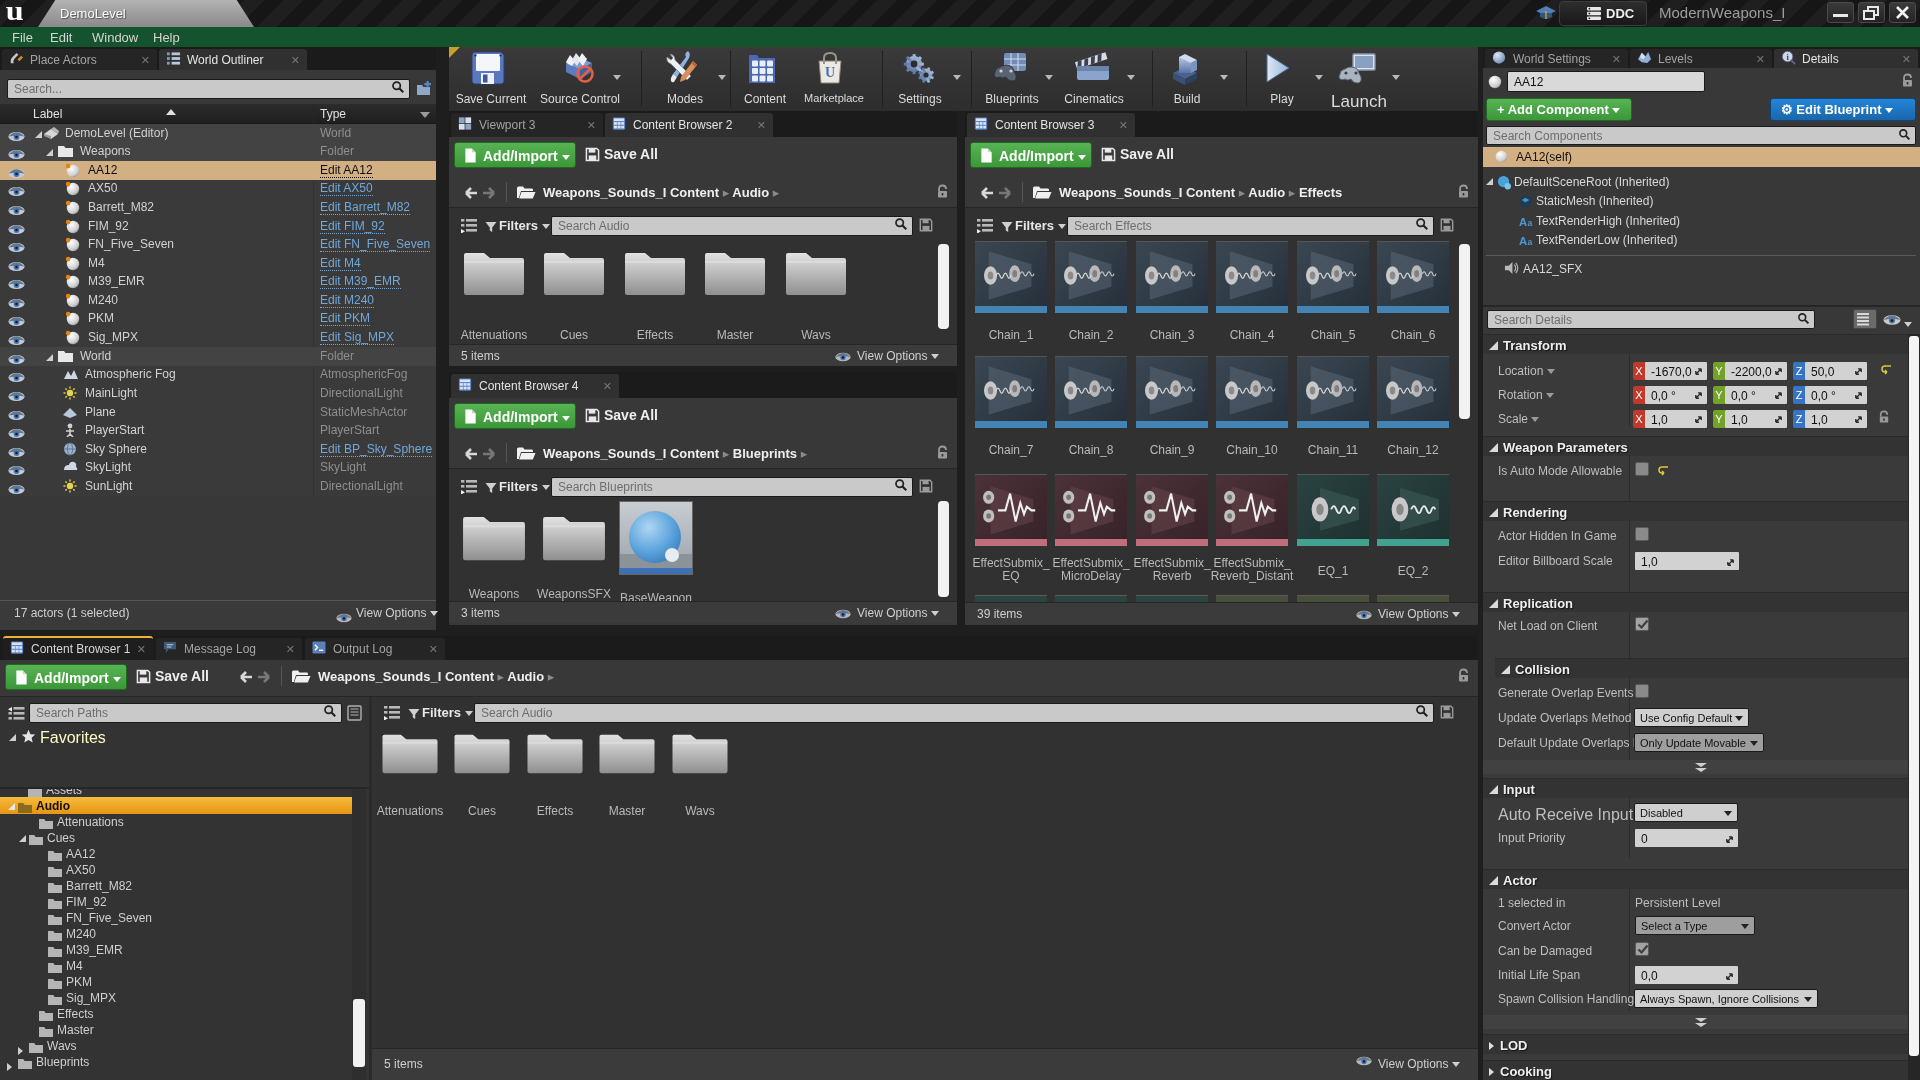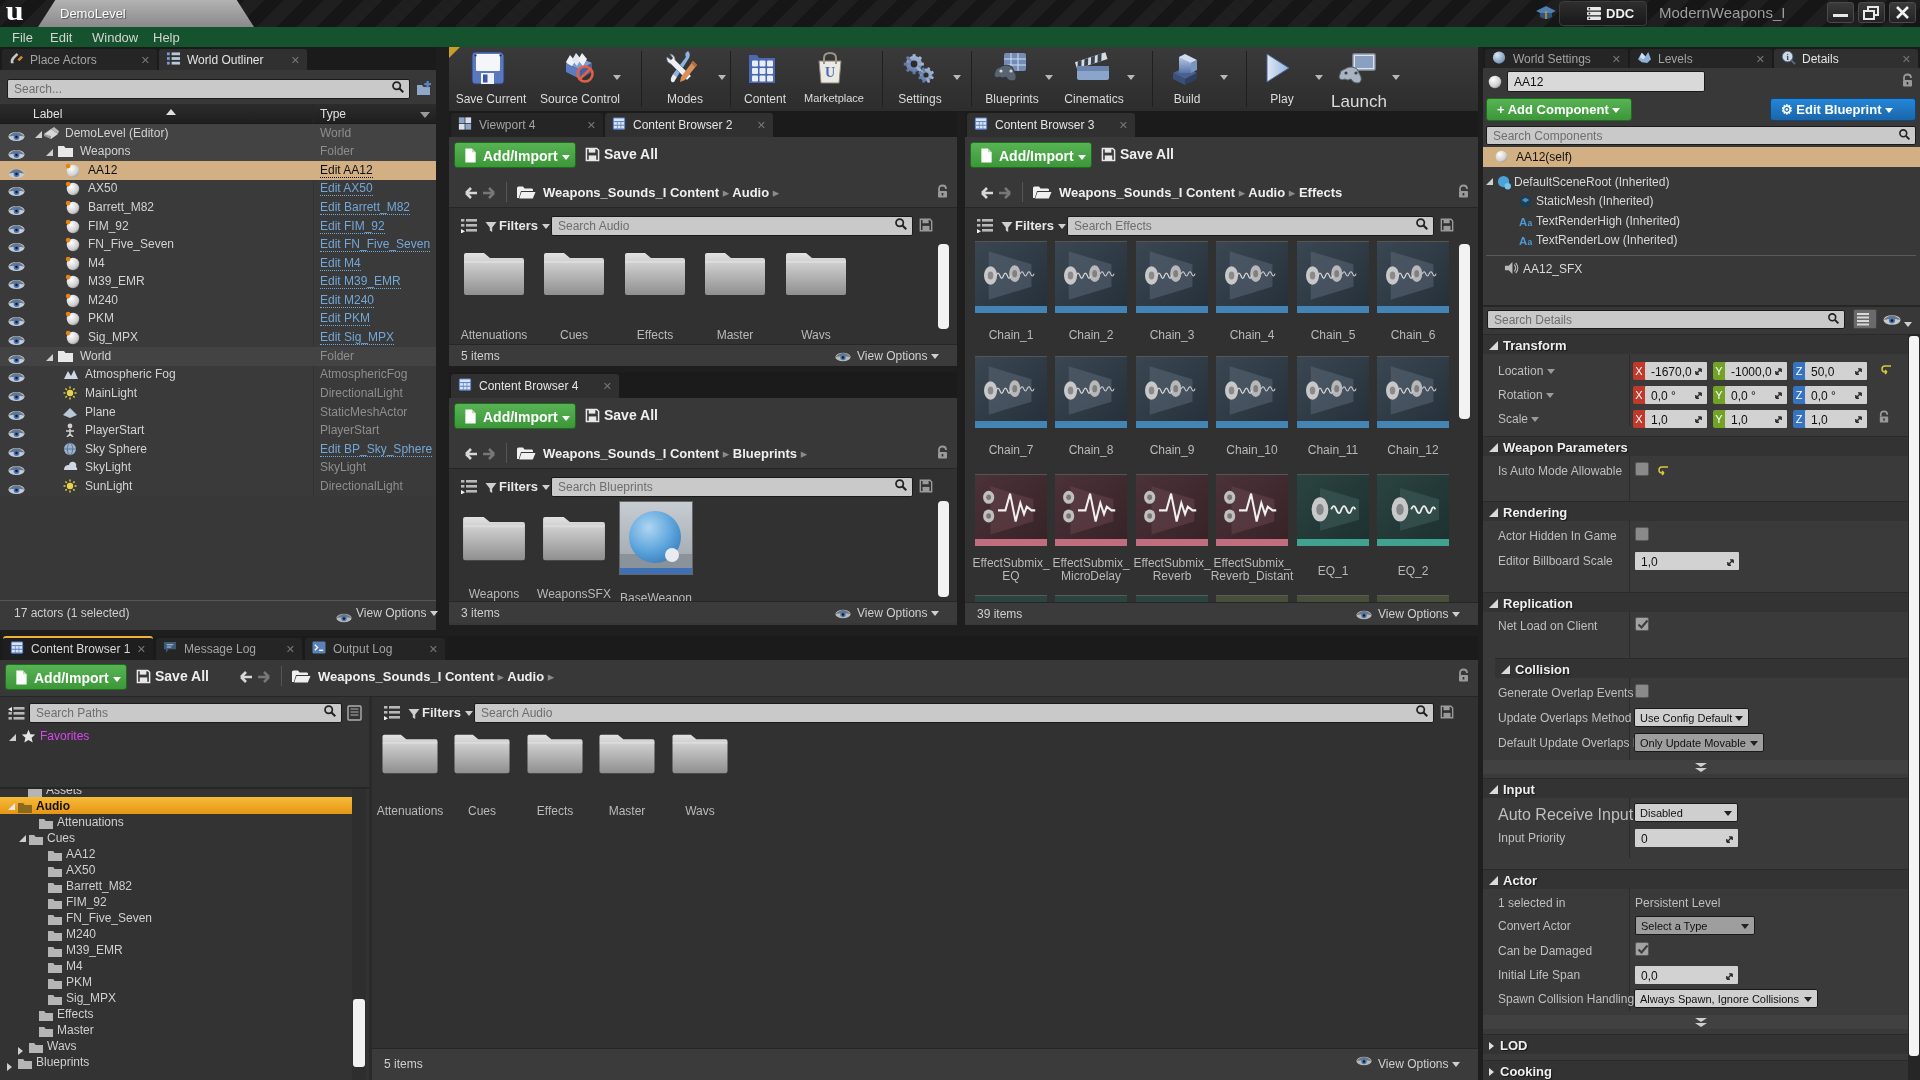--- a/index.html
+++ b/index.html
@@ -657,21 +657,21 @@
     <div class="abs" style="left:797px;top:4px;width:1px;height:56px;background:#1f1f1f;"></div>
   </div>
 <div class="tabbar abs" style="left:449px;top:111px;width:508px;height:26px;">
     <div class="tab" style="left:2px;width:152px;">
       <span class="ic"><svg width="14" height="14" viewBox="0 0 16 16">
           <rect x="1" y="1" width="6.6" height="6.6" fill="#8ca4c8"></rect>
           <rect x="8.4" y="1" width="6.6" height="6.6" fill="#d8e0ec"></rect>
           <rect x="1" y="8.4" width="6.6" height="6.6" fill="#d8e0ec"></rect>
           <rect x="8.4" y="8.4" width="6.6" height="6.6" fill="#8ca4c8"></rect>
         </svg></span>
-      <span class="lb">Viewport 4</span>
+      <span class="lb">Viewport 3</span>
       <span class="x">✕</span>
     </div>
     <div class="tab act" style="left:156px;width:168px;">
       <span class="ic"><svg width="14" height="14" viewBox="0 0 16 16">
           <rect x="1" y="1" width="14" height="14" rx="1.5" fill="#5b82c8"></rect>
           <rect x="2.2" y="2.2" width="11.6" height="3" fill="#d8e4f4"></rect>
           <rect x="2.2" y="6.4" width="3.4" height="3" fill="#d8e4f4"></rect>
           <rect x="6.4" y="6.4" width="3.4" height="3" fill="#d8e4f4"></rect>
           <rect x="10.6" y="6.4" width="3.2" height="3" fill="#d8e4f4"></rect>
           <rect x="2.2" y="10.6" width="3.4" height="3" fill="#d8e4f4"></rect>
@@ -1274,21 +1274,21 @@
       <svg class="abs" style="left:347px;top:8px;" width="15" height="16" viewBox="0 0 15 16">
         <rect x="1" y="1" width="13" height="14" rx="1" fill="none" stroke="#b0b0b0" stroke-width="1.4"></rect>
         <path d="M3.5 4 L11.5 4 M3.5 7 L11.5 7 M3.5 10 L11.5 10" stroke="#b0b0b0" stroke-width="1.2"></path>
       </svg>
       <svg class="abs" style="left:8px;top:36px;" width="9" height="9" viewBox="0 0 9 9">
         <path d="M8 1 L8 8 L1 8 Z" fill="#cfcfcf"></path>
       </svg>
       <svg class="abs" style="left:21px;top:32px;" width="15" height="15" viewBox="0 0 15 15">
         <path d="M7.5 0.8 L9.4 5.2 L14.2 5.6 L10.6 8.8 L11.7 13.5 L7.5 11 L3.3 13.5 L4.4 8.8 L0.8 5.6 L5.6 5.2 Z" fill="#e4e4e4"></path>
       </svg>
-      <div class="txt" style="left:40px;top:32px;color:#d946ef;font-size:12px;">Favorites</div>
+      <div class="txt" style="left:40px;top:32px;color:#fef9c3;font-size:16px;">Favorites</div>
       <div class="abs" style="left:0;top:90px;width:369px;height:2px;background:#262626;"></div>
       <span class="abs" style="left:27px;top:87px;"><svg width="16" height="13" viewBox="0 0 16 13">
           <path d="M1 2 L6 2 L7.5 4 L15 4 L15 12 L1 12 Z" fill="#b5b5b5"></path>
           <path d="M1 2 L6 2 L7.5 4 L1 4 Z" fill="#b5b5b5" opacity="0.8"></path>
         </svg></span>
       <div class="txt" style="left:46px;top:86px;color:#cfcfcf;font-size:12px;">Assets</div>
       <div class="abs" style="left:0;top:100px;width:353px;height:17px;background:linear-gradient(#f7bb3a,#e79514);"></div>
       <svg class="abs" style="left:7px;top:105px;" width="9" height="9" viewBox="0 0 9 9">
         <path d="M8 1 L8 8 L1 8 Z" fill="#e8e8e8"></path>
       </svg>
@@ -1580,21 +1580,21 @@
         <text x="10" y="11" font-size="9" font-weight="bold" fill="#4a9ad8">a</text>
       </svg></span>
     <div class="txt" style="left:53px;top:165px;color:#d8d8d8;font-size:12px;">TextRenderLow (Inherited)</div>
     <div class="abs" style="left:3px;top:187px;width:430px;height:1px;background:#5a5a5a;"></div>
     <span class="abs" style="left:21px;top:193px;"><svg width="15" height="14" viewBox="0 0 16 15">
         <path d="M1 5 L5 5 L9 1 L9 14 L5 10 L1 10 Z" fill="#b8b8b8"></path>
         <path d="M11 4 Q14 7.5 11 11 M12.5 2 Q17 7.5 12.5 13" stroke="#b8b8b8" stroke-width="1.2" fill="none"></path>
       </svg></span>
     <div class="txt" style="left:40px;top:194px;color:#d8d8d8;font-size:12px;">AA12_SFX</div>
     <div class="abs" style="left:0;top:237px;width:437px;height:2px;background:#262626;"></div>
-    <div class="sb" style="left:4px;top:242px;width:358px;height:19px;">
+    <div class="sb" style="left:4px;top:242px;width:328px;height:19px;">
       <span class="ph">Search Details</span>
       <span class="mag"><svg width="13" height="13" viewBox="0 0 16 16">
           <circle cx="6.5" cy="6.5" r="4.2" fill="none" stroke="#222" stroke-width="2"></circle>
           <line x1="9.7" y1="9.7" x2="14" y2="14" stroke="#222" stroke-width="2.4"></line>
         </svg></span>
     </div>
     <div class="abs" style="left:370px;top:241px;width:24px;height:20px;background:#6a6a6a;border:1px solid #444;border-radius:2px;"><svg width="14" height="14" viewBox="0 0 14 14" style="margin:2px;">
         <rect x="1" y="1" width="12" height="2" fill="#d8d8d8"></rect>
         <rect x="1" y="4.5" width="12" height="2" fill="#d8d8d8"></rect>
         <rect x="1" y="8" width="12" height="2" fill="#d8d8d8"></rect>
@@ -1615,21 +1615,21 @@
       <div class="txt" style="left:15px;top:30px;color:#bfbfbf;font-size:12px;">Location <span class="caret" style="border-top-color:#9a9a9a;"></span></div>
       <div class="abs" style="left:150px;top:28px;width:12px;height:18px;background:#c0392b;border-radius:2px 0 0 2px;color:#fff;font-size:11px;text-align:center;line-height:18px;">X</div>
       <div class="vfield" style="left:162px;top:28px;width:62px;height:18px;">
         <span class="v" style="top:2.5px;">-1670,0</span>
         <span class="spin"><svg width="9" height="9" viewBox="0 0 10 10">
             <path d="M2 8 L8 2 M8 2 L8 5.5 M8 2 L4.5 2 M2 8 L2 4.5 M2 8 L5.5 8" stroke="#2a2a2a" stroke-width="1.5" fill="none"></path>
           </svg></span>
       </div>
       <div class="abs" style="left:230px;top:28px;width:12px;height:18px;background:#72a226;border-radius:2px 0 0 2px;color:#fff;font-size:11px;text-align:center;line-height:18px;">Y</div>
       <div class="vfield" style="left:242px;top:28px;width:62px;height:18px;">
-        <span class="v" style="top:2.5px;">-1000,0</span>
+        <span class="v" style="top:2.5px;">-2200,0</span>
         <span class="spin"><svg width="9" height="9" viewBox="0 0 10 10">
             <path d="M2 8 L8 2 M8 2 L8 5.5 M8 2 L4.5 2 M2 8 L2 4.5 M2 8 L5.5 8" stroke="#2a2a2a" stroke-width="1.5" fill="none"></path>
           </svg></span>
       </div>
       <div class="abs" style="left:310px;top:28px;width:12px;height:18px;background:#3673c2;border-radius:2px 0 0 2px;color:#fff;font-size:11px;text-align:center;line-height:18px;">Z</div>
       <div class="vfield" style="left:322px;top:28px;width:62px;height:18px;">
         <span class="v" style="top:2.5px;">50,0</span>
         <span class="spin"><svg width="9" height="9" viewBox="0 0 10 10">
             <path d="M2 8 L8 2 M8 2 L8 5.5 M8 2 L4.5 2 M2 8 L2 4.5 M2 8 L5.5 8" stroke="#2a2a2a" stroke-width="1.5" fill="none"></path>
           </svg></span>

